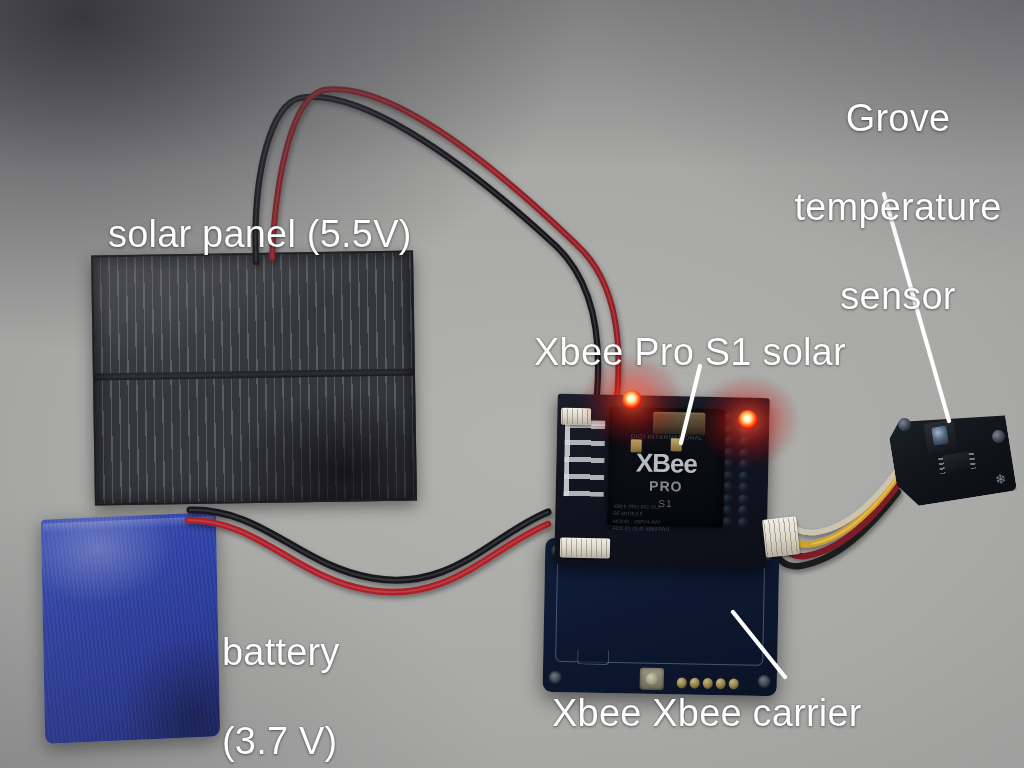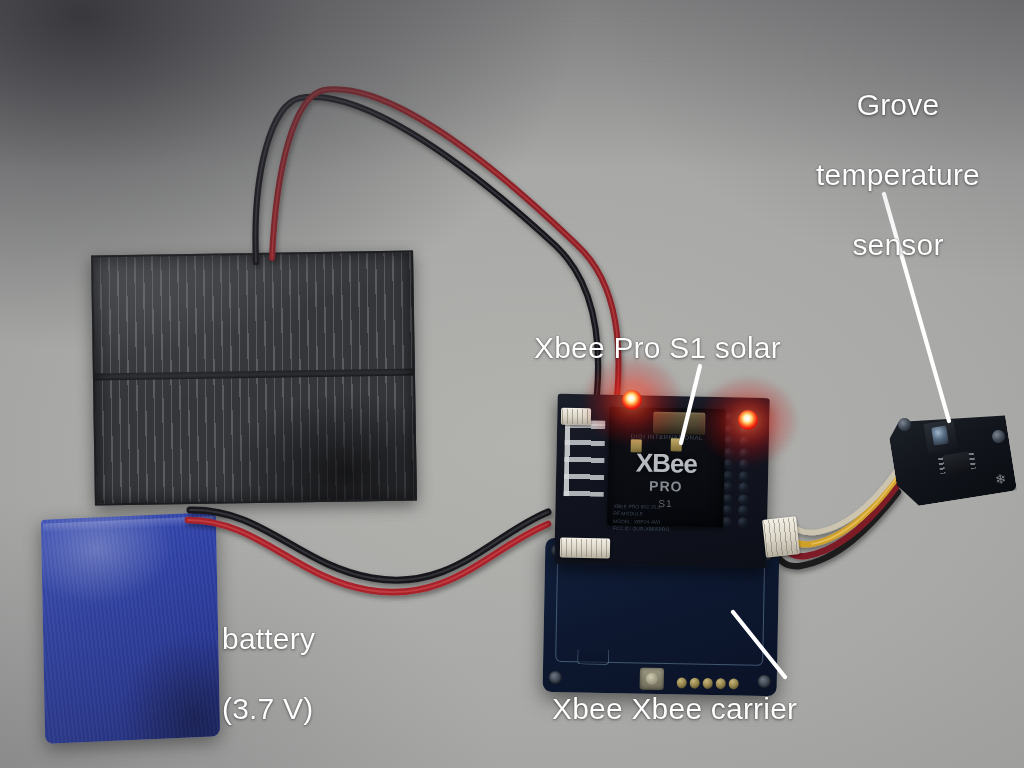--- a/index.html
+++ b/index.html
@@ -316,21 +316,21 @@
     font-size: 13px; line-height: 1;
   }
 
   
   #wires { position: absolute; inset: 0; pointer-events: none; }
 
   
   .annot {
     position: absolute;
     color: #ffffff;
-    font-size: 30px;
+    font-size: 38px;
     line-height: 1.17;
     letter-spacing: .2px;
     text-shadow: 0 1px 3px rgba(0,0,0,.45), 0 0 1px rgba(0,0,0,.5);
     white-space: pre-line;
     font-weight: 400;
   }
   #annot-solar-panel   { left: 108px; top: 212px; }
   #annot-temp-sensor   { left: 782px; top: 52px;  width: 232px; text-align: center; }
   #annot-xbee-module   { left: 534px; top: 330px; }
   #annot-battery       { left: 222px; top: 586px; }
@@ -504,20 +504,21 @@
               transform:rotate(-9deg);"></div>
 
   <svg width="1024" height="768" viewBox="0 0 1024 768" style="position:absolute; inset:0; pointer-events:none;">
     <line x1="884" y1="194" x2="949" y2="421" stroke="#ffffff" stroke-width="4.2" stroke-linecap="round"></line>
     <line x1="700" y1="366" x2="681" y2="443" stroke="#ffffff" stroke-width="4.2" stroke-linecap="round"></line>
     <line x1="785" y1="677" x2="733" y2="612" stroke="#ffffff" stroke-width="4.2" stroke-linecap="round"></line>
   </svg>
 
   <div class="bg-vignette"></div>
 
+  <div class="annot" id="annot-solar-panel">solar panel (5.5V)</div>
 
   <div class="annot" id="annot-temp-sensor">
     <div>Grove</div>
     <div>temperature</div>
     <div>sensor</div>
   </div>
 
   <div class="annot" id="annot-xbee-module">Xbee Pro S1 solar</div>
 
   <div class="annot" id="annot-battery">

